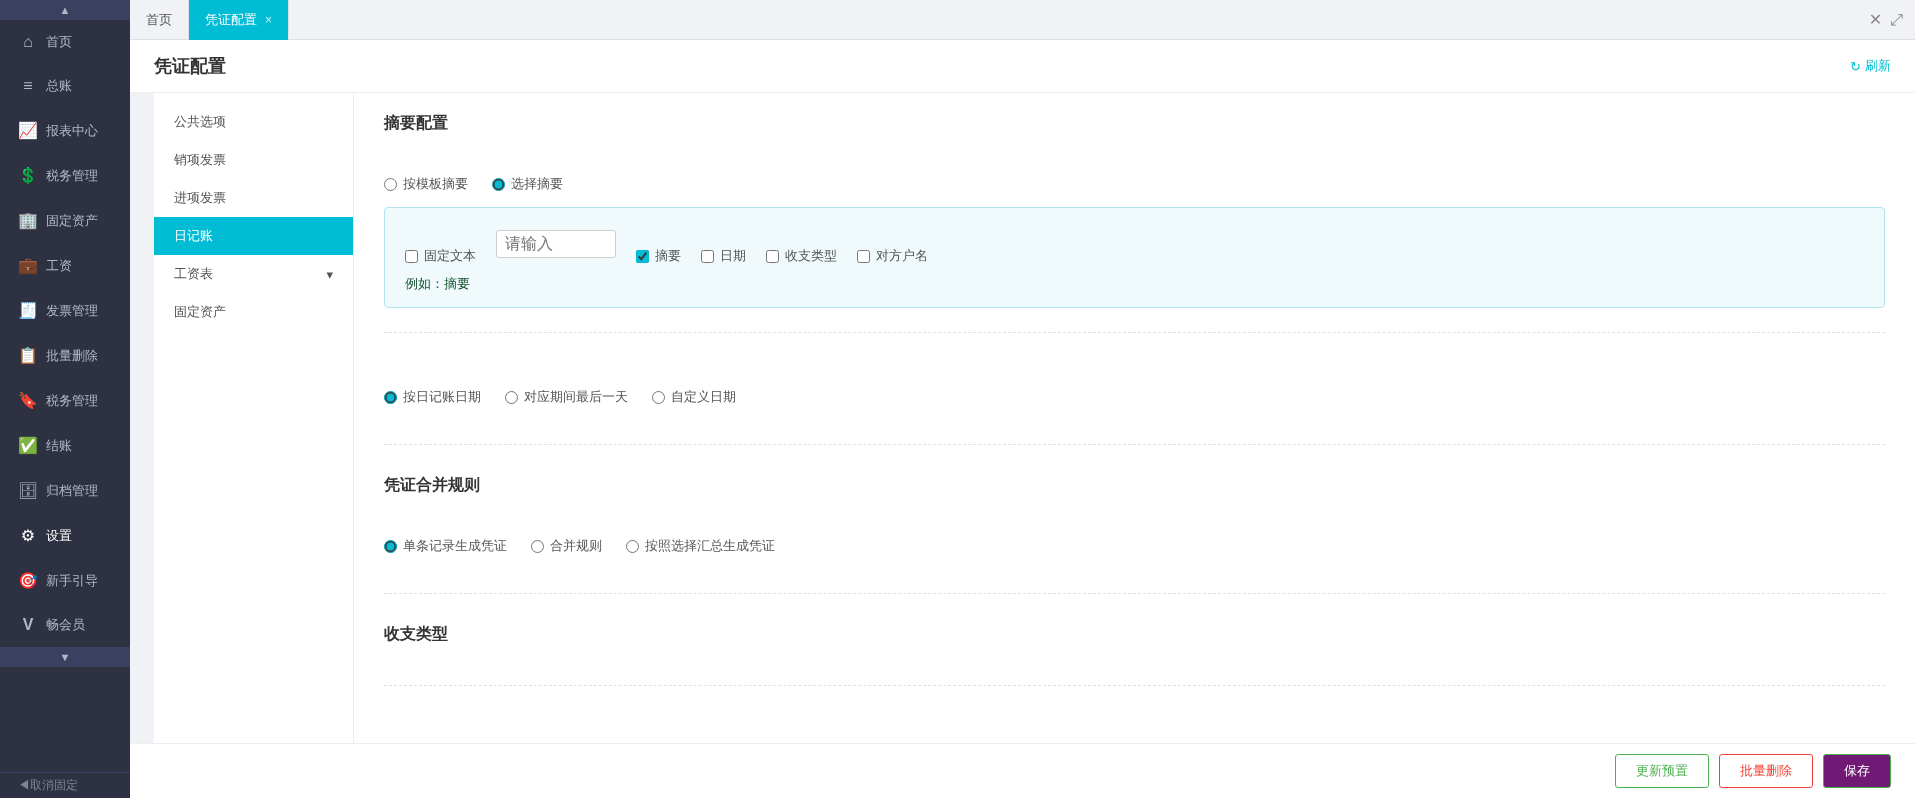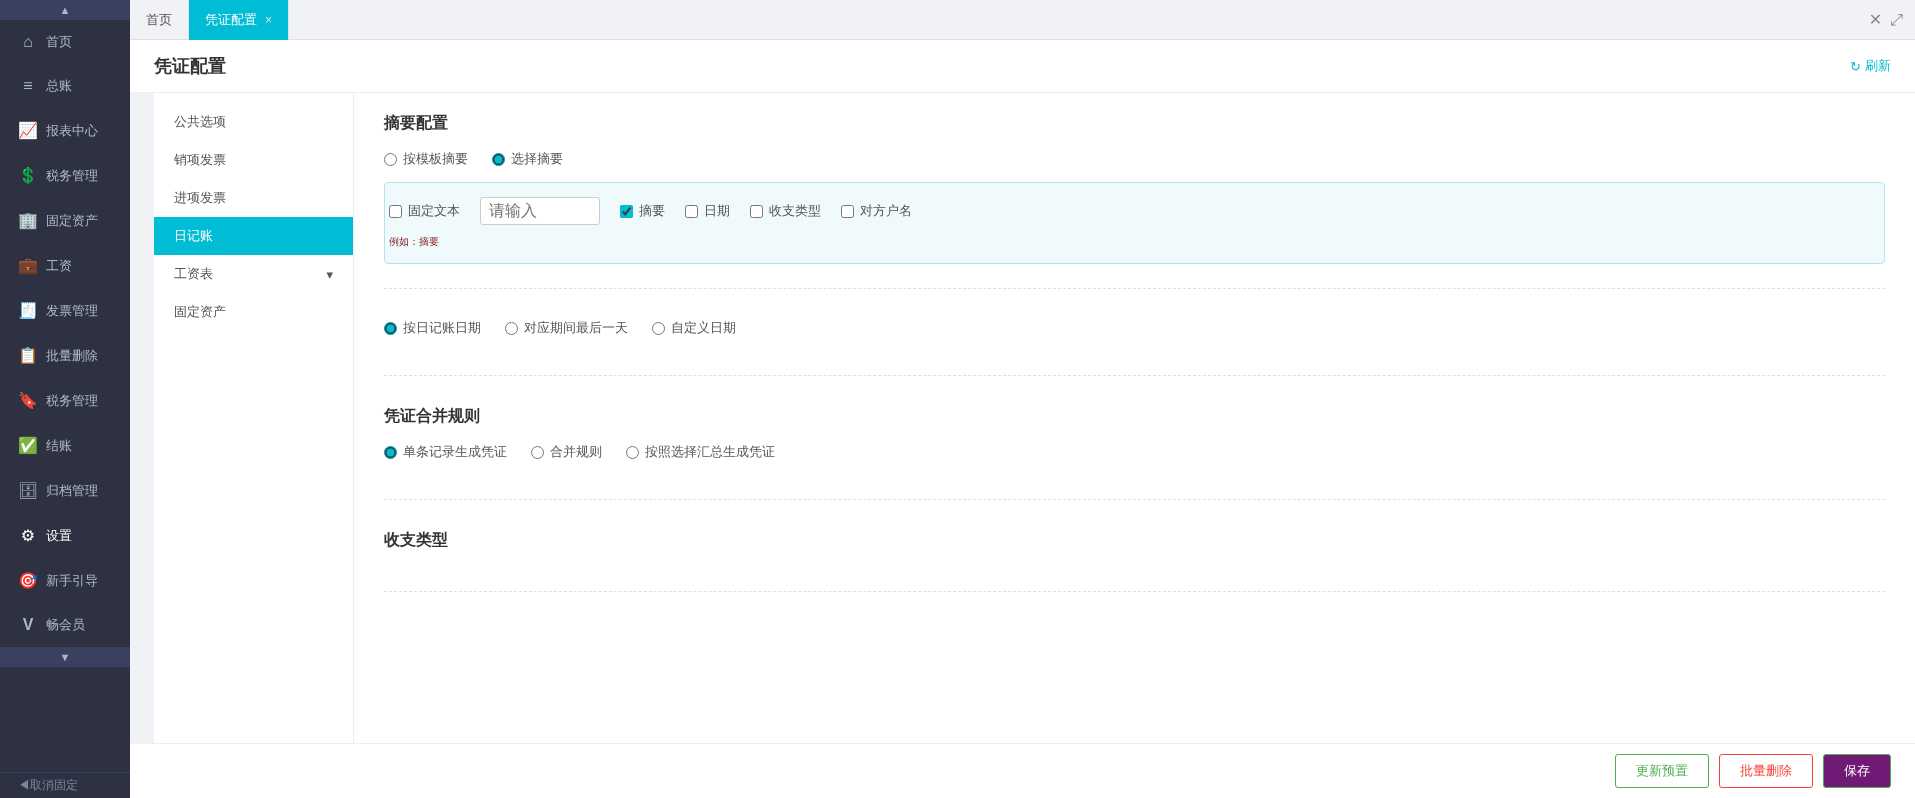--- a/index.html
+++ b/index.html
@@ -167,50 +167,51 @@
       gap: 24px;
       margin-bottom: 14px;
     }
     .radio-label {
       display: flex;
       align-items: center;
       gap: 6px;
       cursor: pointer;
       font-size: 13px;
       color: #555;
+      margin-top: 25px;
     }
     .radio-label input[type="radio"] { accent-color: #00bcd4; cursor: pointer; }
     .radio-label input[type="checkbox"] { accent-color: #00bcd4; cursor: pointer; }
 
     
     .summary-config-box {
       background: #f0fafd;
       border: 1px solid #b2e4f0;
       border-radius: 4px;
-      padding: 14px 4px;
+      padding: 14px 20px;
       margin-top: 10px;
     }
     .summary-options {
       display: flex;
       align-items: center;
       gap: 20px;
       flex-wrap: wrap;
     }
     .summary-options input[type="text"] {
       border: 1px solid #ccc;
       border-radius: 3px;
       padding: 4px 8px;
       font-size: 16px;
       width: 120px;
       outline: none;
       color: #999;
     }
     .example-text {
-      color: #7f1d1d;
-      font-size: 10px;
+      color: #14532d;
+      font-size: 13px;
       margin-top: 10px;
     }
 
     
     .bottom-bar {
       background: #fff;
       border-top: 1px solid #eee;
       padding: 10px 24px;
       display: flex;
       justify-content: flex-end;

